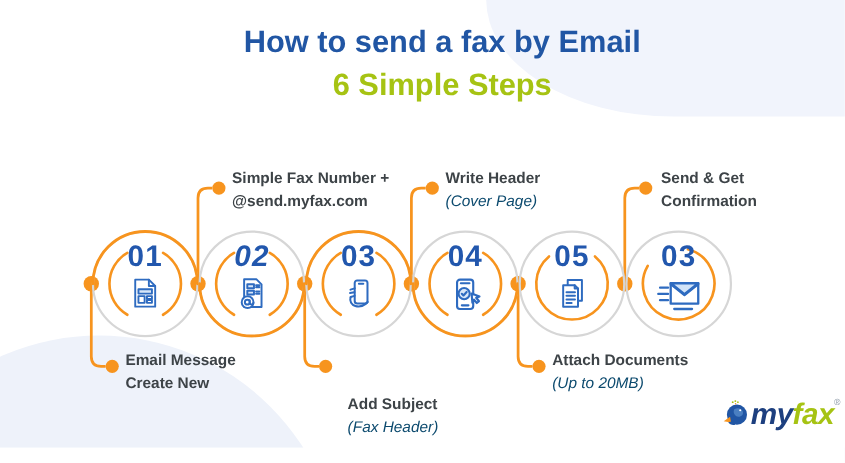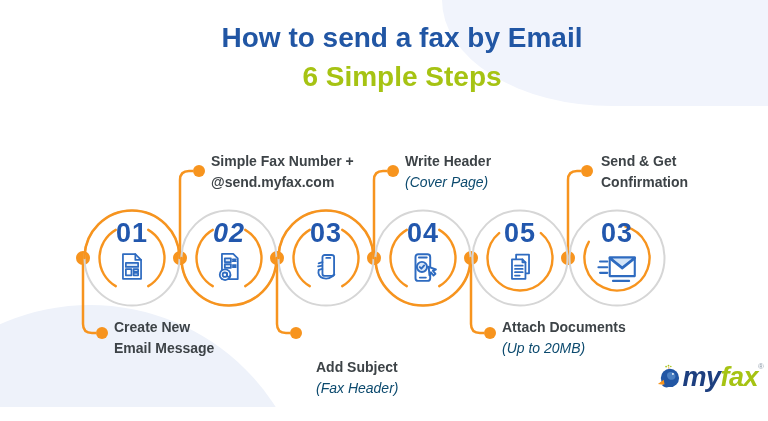--- a/index.html
+++ b/index.html
@@ -173,22 +173,22 @@
         <path d="M12 10c3-2.2 7-1 8 2 .9 2.7-1 5-4 5-3.6 0-5.6-4.2-4-7z" fill="#4a7fc1"></path>
         <circle cx="17.6" cy="10.8" r="1" fill="#ffffff"></circle>
         <path d="M13 24.5c-2.6.9-5.4-.2-6.8-2.2l4-1z" fill="#2156a4"></path>
       </svg>
     </span>
     <span class="brand-my">my</span>
     <span class="brand-fax">fax</span>
     <span class="reg">®</span>
   </div>
 <div class="callout-label" style="left: 114px; top: 317px;">
+      <span>Email Message</span>
       <span>Create New</span>
-      <span>Email Message</span>
     </div>
     <div class="callout-label" style="left: 211px; top: 151px;">
       <span>Simple Fax Number +</span>
       <span>@send.myfax.com</span>
     </div>
     <div class="callout-label" style="left: 316px; top: 317px; margin-top: 40px;">
       <span>Add Subject</span>
       <span class="line-italic">(Fax Header)</span>
     </div>
     <div class="callout-label" style="left: 405px; top: 151px;">

